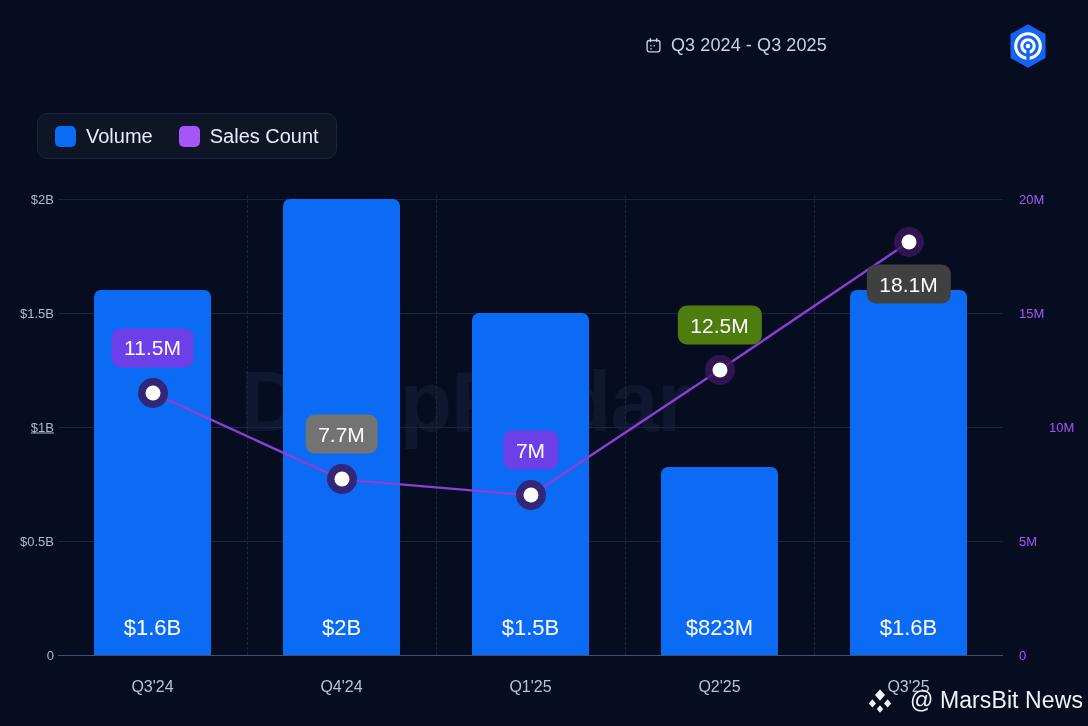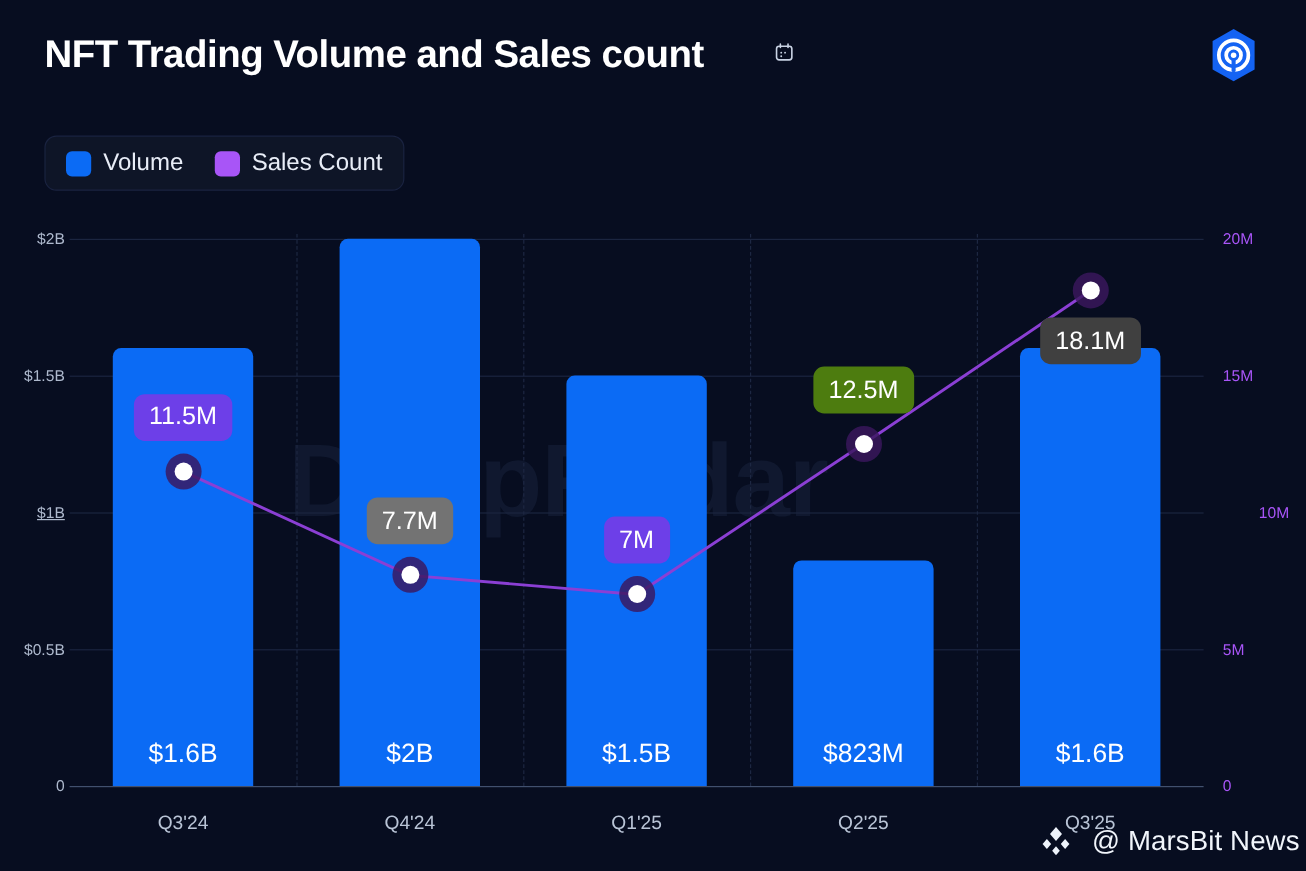--- a/index.html
+++ b/index.html
@@ -111,32 +111,32 @@
   }
   #watermark-icon { width:28px; height:28px; display:block; }
   #watermark-text {
     font-size:23px; color:#f1f5fb; white-space:nowrap; letter-spacing:.1px;
   }
 </style>
 </head>
 <body>
 
 <div id="header">
-  <div id="page-title">NFT Trading Volume and Sales count</div>
 
   <div id="date-range-wrap">
     <span>
       <svg id="cal-icon" viewBox="0 0 24 24" fill="none" stroke="#c9d3e4" stroke-width="1.9" stroke-linecap="round" stroke-linejoin="round">
         <rect x="3" y="5" width="18" height="16" rx="3"></rect>
         <path d="M7.5 2.5v4M16.5 2.5v4"></path>
         <circle cx="8.5" cy="12.5" r="1.1" fill="#c9d3e4" stroke="none"></circle>
         <circle cx="13" cy="12.5" r="1.1" fill="#c9d3e4" stroke="none"></circle>
         <circle cx="8.5" cy="16.8" r="1.1" fill="#c9d3e4" stroke="none"></circle>
       </svg>
     </span>
+    <span id="date-range-text">Q3 2024 - Q3 2025</span>
   </div>
 
   <span>
     <svg id="brand-logo" viewBox="0 0 48 48">
       <path d="M24 2.2 L41.5 12.1 L41.5 35.9 L24 45.8 L6.5 35.9 L6.5 12.1 Z" fill="#1463f3" rx="6"></path>
       <circle cx="24" cy="24" r="12.3" fill="none" stroke="#ffffff" stroke-width="3.1"></circle>
       <circle cx="24" cy="24" r="6.2" fill="none" stroke="#ffffff" stroke-width="3.1"></circle>
       <path d="M24 24 L24 36.5" stroke="#1463f3" stroke-width="3.4" stroke-linecap="round"></path>
       <circle cx="24" cy="24" r="2.3" fill="#ffffff"></circle>
     </svg>

